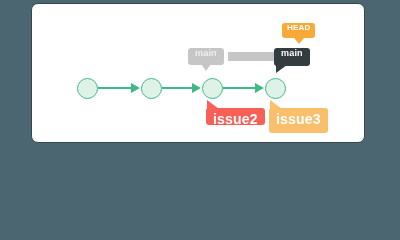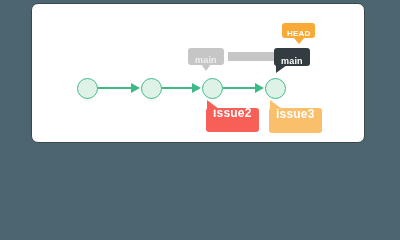--- a/index.html
+++ b/index.html
@@ -67,21 +67,21 @@
     margin-top: -5.5px;
     border-top: 5.5px solid transparent;
     border-bottom: 5.5px solid transparent;
     border-left: 9px solid #3dba88;
   }
 
   
   .badge {
     position: absolute;
     display: flex;
-    align-items: flex-end;
+    align-items: flex-start;
     justify-content: center;
     border-radius: 3px;
     color: #ffffff;
     font-weight: bold;
     letter-spacing: 0.2px;
     box-sizing: border-box;
     white-space: nowrap;
   }
   .badge .tail {
     position: absolute;
@@ -129,23 +129,22 @@
     bottom: -6px;
     left: 50%;
     margin-left: -5px;
     border-left: 5px solid transparent;
     border-right: 5px solid transparent;
     border-top: 7px solid #c6c6c6;
   }
 
   
   .badge-issue {
-    font-size: 12px;
-    padding: 12px 7px;
-    text-decoration: underline;
+    font-size: 14px;
+    padding: 3px 7px;
   }
   .badge-issue .tail {
     top: -8px;
     left: 1px;
     border-left: 0 solid transparent;
     border-right: 12px solid transparent;
     border-bottom: 9px solid currentColor;
   }
 
   

